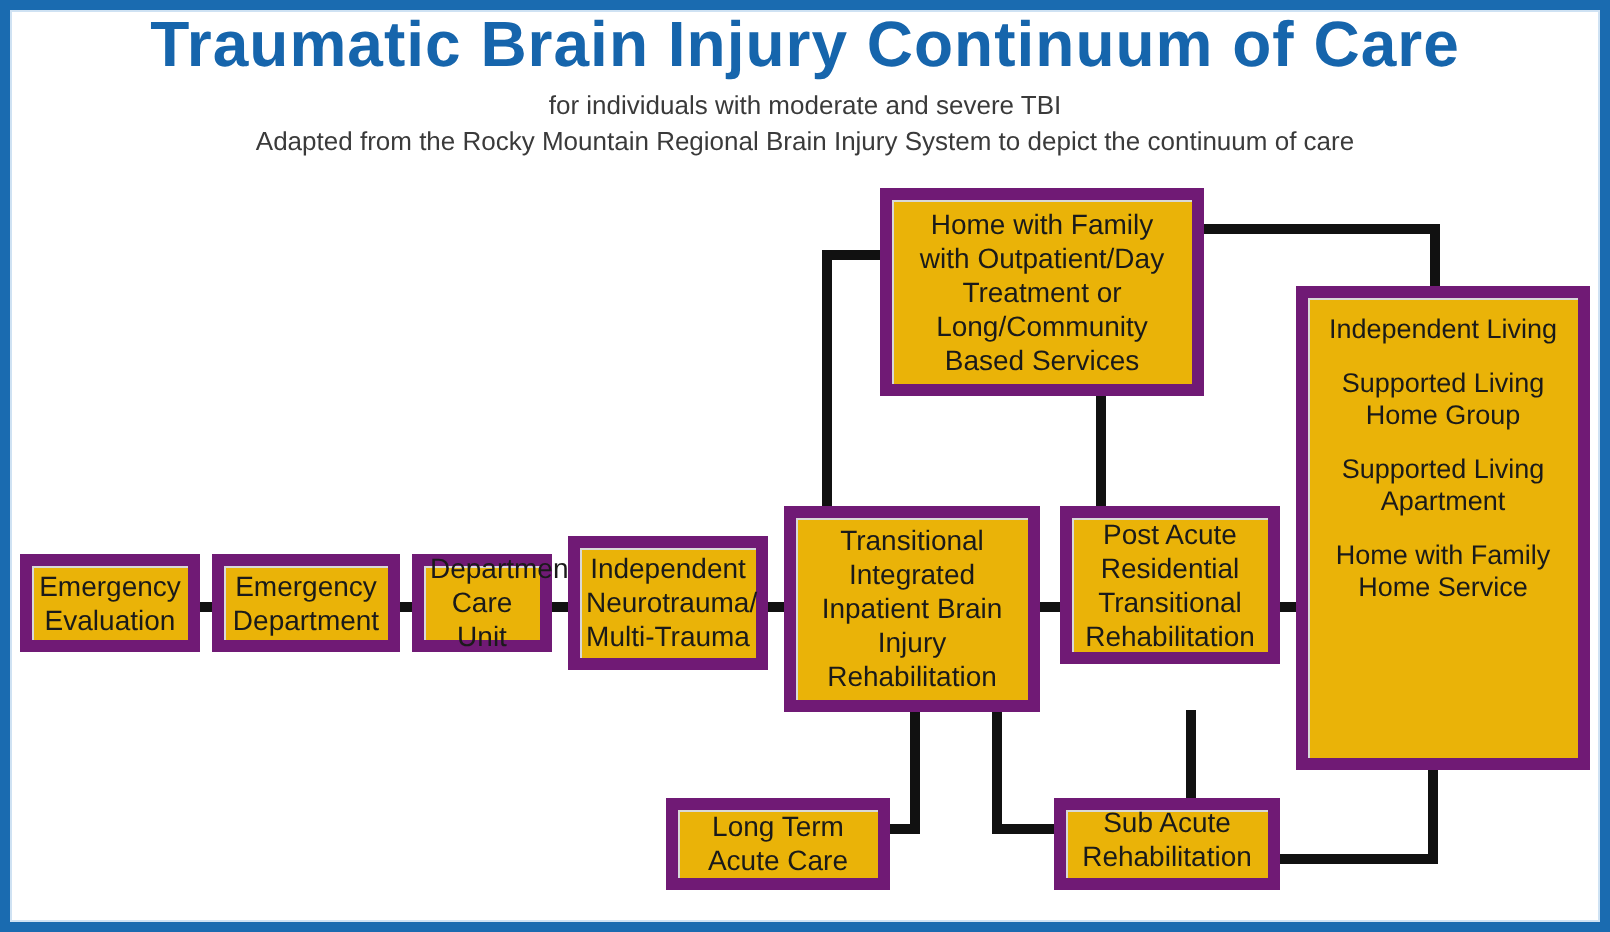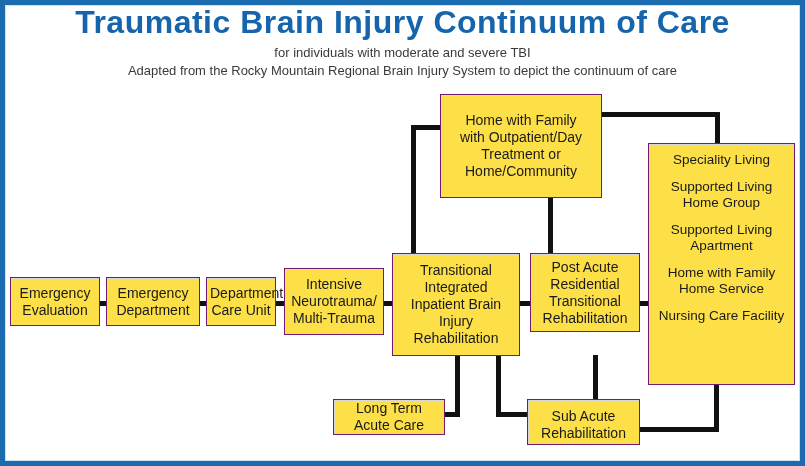--- a/index.html
+++ b/index.html
@@ -56,22 +56,22 @@
   }
 
   
   #wires{position:absolute;left:0;top:0;width:805px;height:466px;z-index:1;}
   .wire{position:absolute;background:#111111;}
 
   
   .node{
     position:absolute;
     box-sizing:border-box;
-    background:#fde047;
-    border:1px solid #701a75;
+    background:#eab308;
+    border:6px solid #701a75;
     box-shadow:1px 1px 0 #d8d8d8 inset;
     display:flex;
     align-items:center;
     justify-content:center;
     text-align:center;
     color:#1a1a1a;
     font-size:14px;
     line-height:17px;
     z-index:10;
     padding:2px 3px;
@@ -149,90 +149,88 @@
 
   <div class="node" id="node-intensive-care-unit" style="left:206px;top:277px;width:70px;height:49px;">
     <span class="lbl">
       <span>Department</span><br>
       <span>Care Unit</span>
     </span>
   </div>
 
   <div class="node" id="node-speciality-neurotrauma" style="left:284px;top:268px;width:100px;height:67px;">
     <span class="lbl">
-      <span>Intensive</span><br>
+      <span>Independent</span><br>
       <span>Neurotrauma/</span><br>
       <span>Multi-Trauma</span>
     </span>
   </div>
 
   <div class="node" id="node-comprehensive-inpatient" style="left:392px;top:253px;width:128px;height:103px;">
     <span class="lbl">
       <span>Transitional</span><br>
       <span>Integrated</span><br>
       <span>Inpatient Brain</span><br>
       <span>Injury</span><br>
       <span>Rehabilitation</span>
     </span>
   </div>
 
   <div class="node" id="node-home-with-family" style="left:440px;top:94px;width:162px;height:104px;">
     <span class="lbl">
       <span>Home with Family</span><br>
       <span>with Outpatient/Day</span><br>
       <span>Treatment or</span><br>
-      <span>Home/Community</span><br>
+      <span>Long/Community</span><br>
+      <span>Based Services</span>
     </span>
   </div>
 
   <div class="node" id="node-post-acute" style="left:530px;top:253px;width:110px;height:79px;">
     <span class="lbl">
       <span>Post Acute</span><br>
       <span>Residential</span><br>
       <span>Transitional</span><br>
       <span>Rehabilitation</span>
     </span>
   </div>
 
-  <div class="node" id="node-long-term-acute-care" style="left:333px;top:399px;width:112px;height:36px;">
+  <div class="node" id="node-long-term-acute-care" style="left:333px;top:399px;width:112px;height:46px;">
     <span class="lbl">
       <span>Long Term</span><br>
       <span>Acute Care</span>
     </span>
   </div>
 
   <div class="node" id="node-sub-acute" style="left:527px;top:399px;width:113px;height:46px;align-items:flex-end;">
     <span class="lbl">
       <span>Sub Acute</span><br>
       <span>Rehabilitation</span>
     </span>
   </div>
 
   <div class="node" id="node-living" style="left:648px;top:143px;width:147px;height:242px;">
 
     <div class="living-item">
-      <span>Speciality Living</span>
+      <span>Independent Living</span>
     </div>
 
     <div class="living-item">
       <span>Supported Living</span><br>
       <span>Home Group</span>
     </div>
 
     <div class="living-item">
       <span>Supported Living</span><br>
       <span>Apartment</span>
     </div>
 
     <div class="living-item">
       <span>Home with Family</span><br>
       <span>Home Service</span>
     </div>
 
-    <div class="living-item">
-      <span>Nursing Care Facility</span>
-    </div>
   </div>
 
   <div id="frame-inner"></div>
   <div id="frame-outer"></div>
 
 </div>
 
 </body></html>

